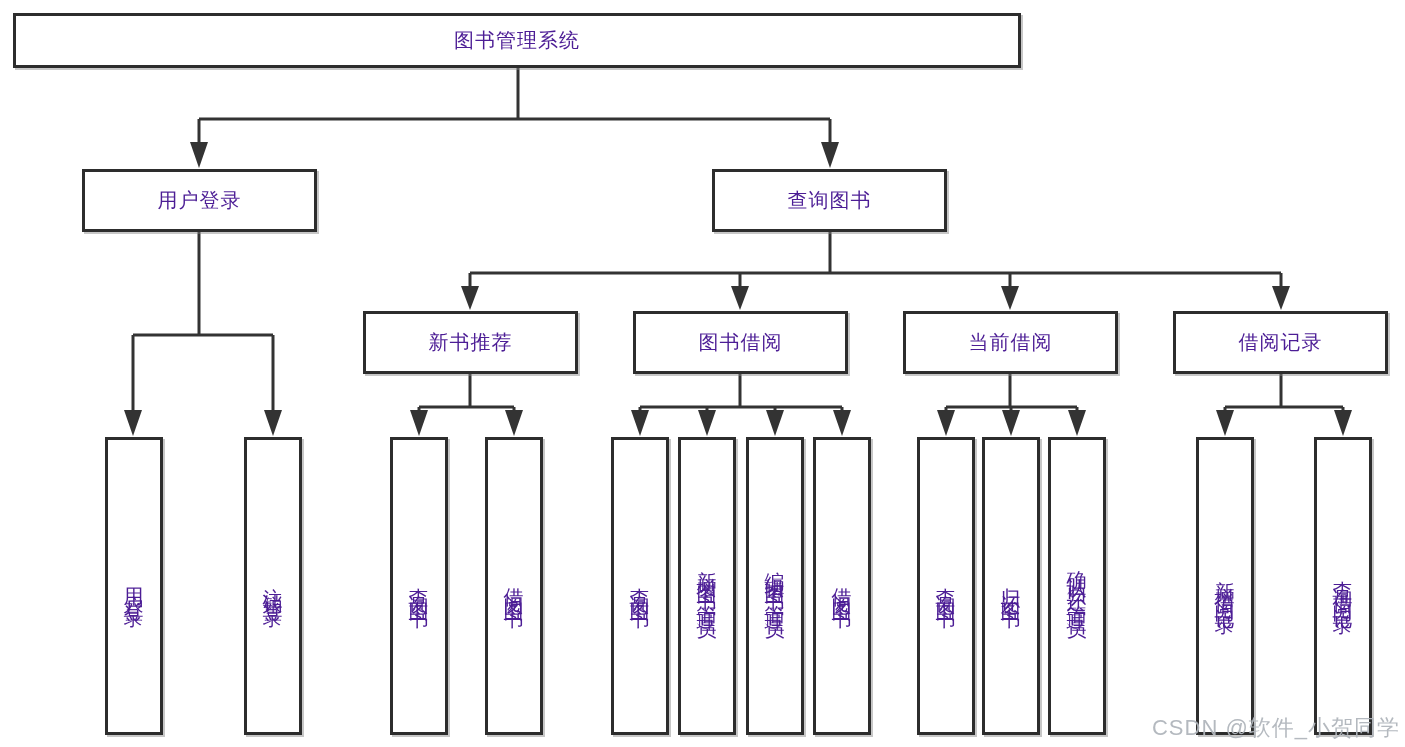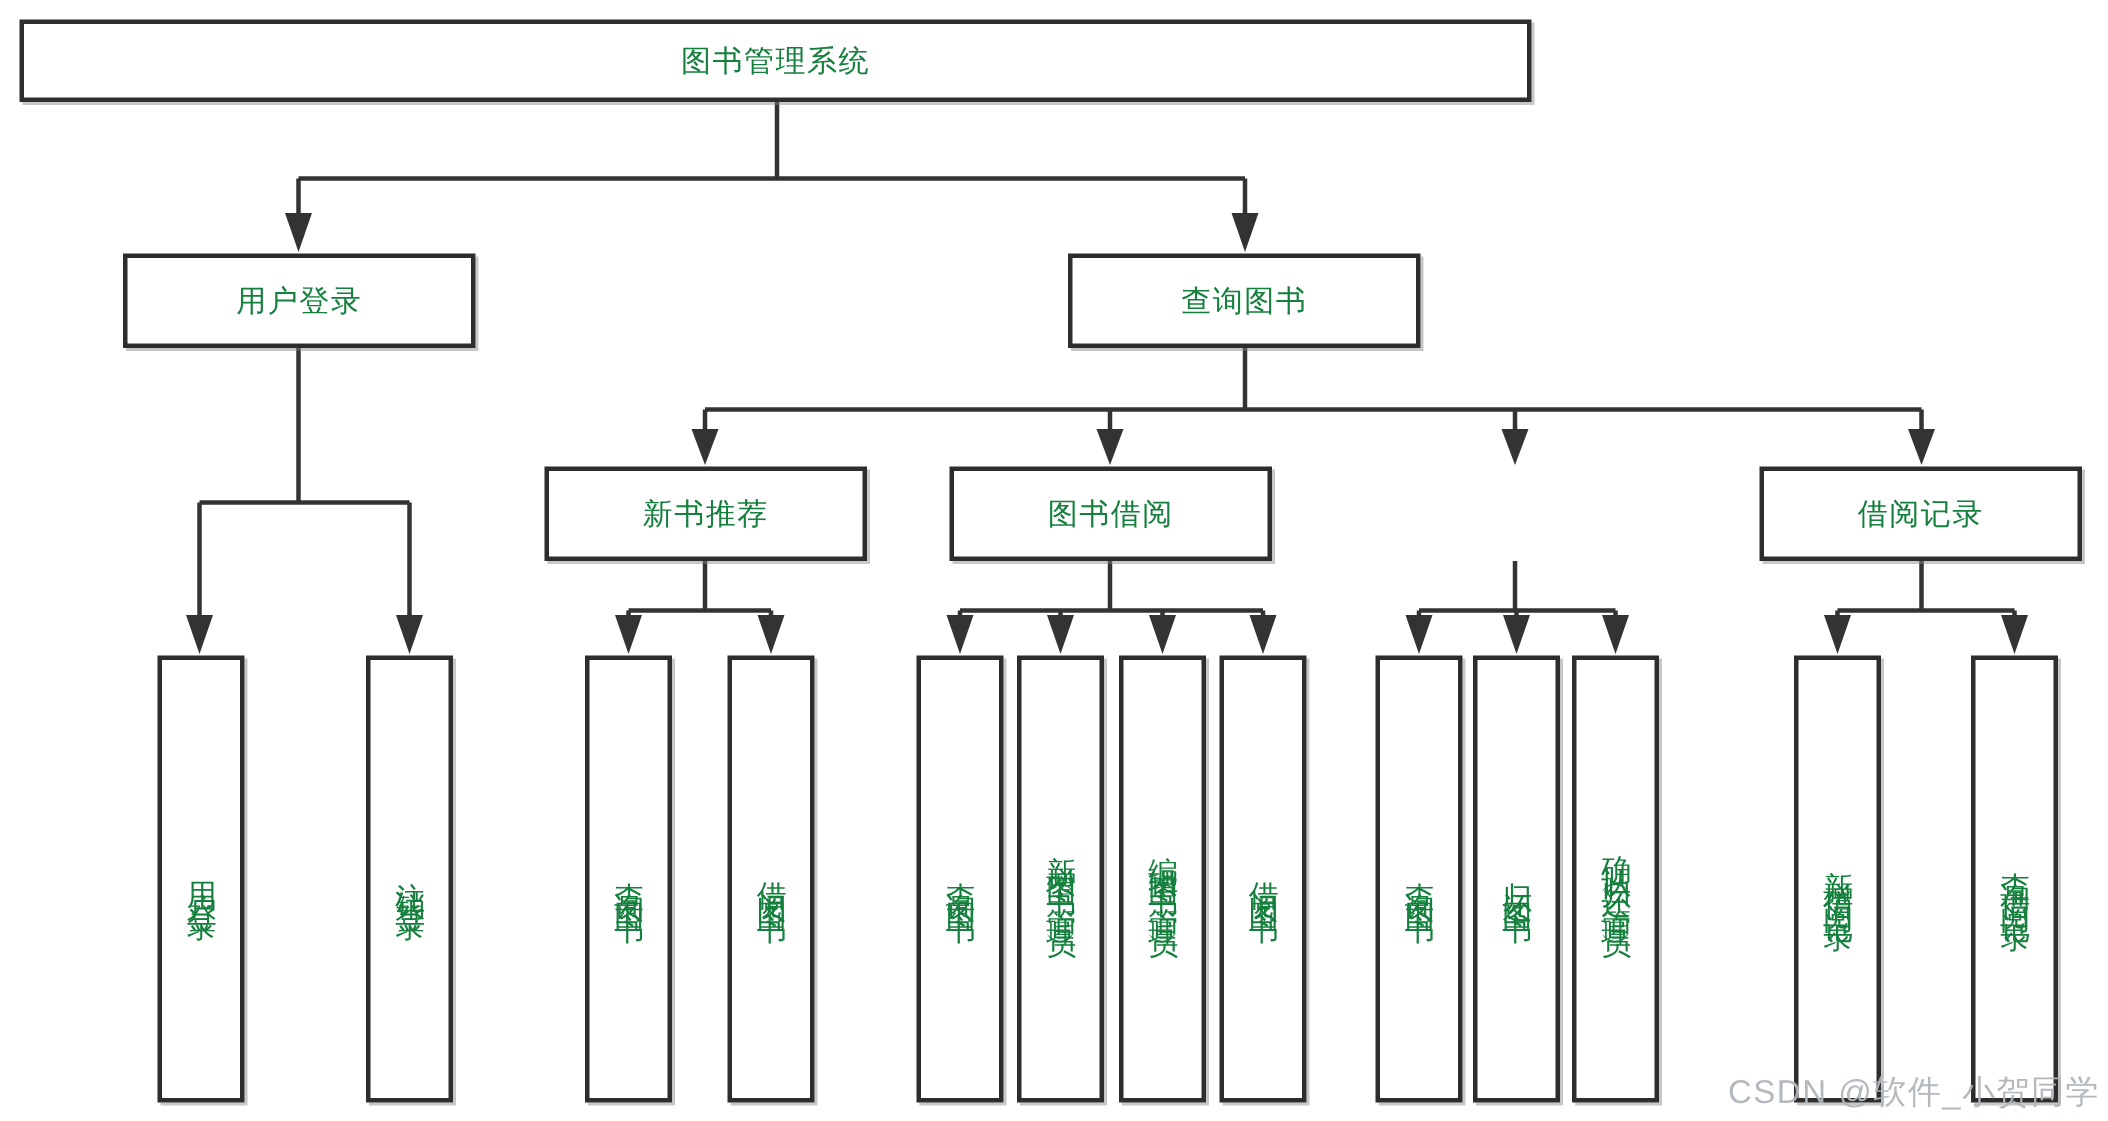--- a/index.html
+++ b/index.html
@@ -17,21 +17,21 @@
     width: 1405px; height: 747px;
   }
   .box {
     position: absolute;
     box-sizing: border-box;
     border: 3px solid #2d2d2d;
     background: #ffffff;
     display: flex;
     align-items: center;
     justify-content: center;
-    color: #15803d;
+    color: #4c1d95;
     box-shadow: 2px 2px 0 rgba(130,130,130,0.45);
   }
   .hlabel {
     font-size: 20px;
     letter-spacing: 1px;
     white-space: nowrap;
   }
   .leaf-label {
     writing-mode: vertical-rl;
     text-orientation: mixed;
@@ -155,20 +155,23 @@
   <div class="box n-l2b">
     <span class="hlabel">查询图书</span>
   </div>
 
   <div class="box n-l3b">
     <span class="hlabel">图书借阅</span>
   </div>
   <div class="box n-l3a">
     <span class="hlabel">新书推荐</span>
   </div>
+  <div class="box n-l3c">
+    <span class="hlabel">当前借阅</span>
+  </div>
   <div class="box n-l3d">
     <span class="hlabel">借阅记录</span>
   </div>
 
   <div class="box leaf lf-1a">
     <span class="leaf-label">用户登录</span>
   </div>
   <div class="box leaf lf-1b">
     <span class="leaf-label">注销登录</span>
   </div>

